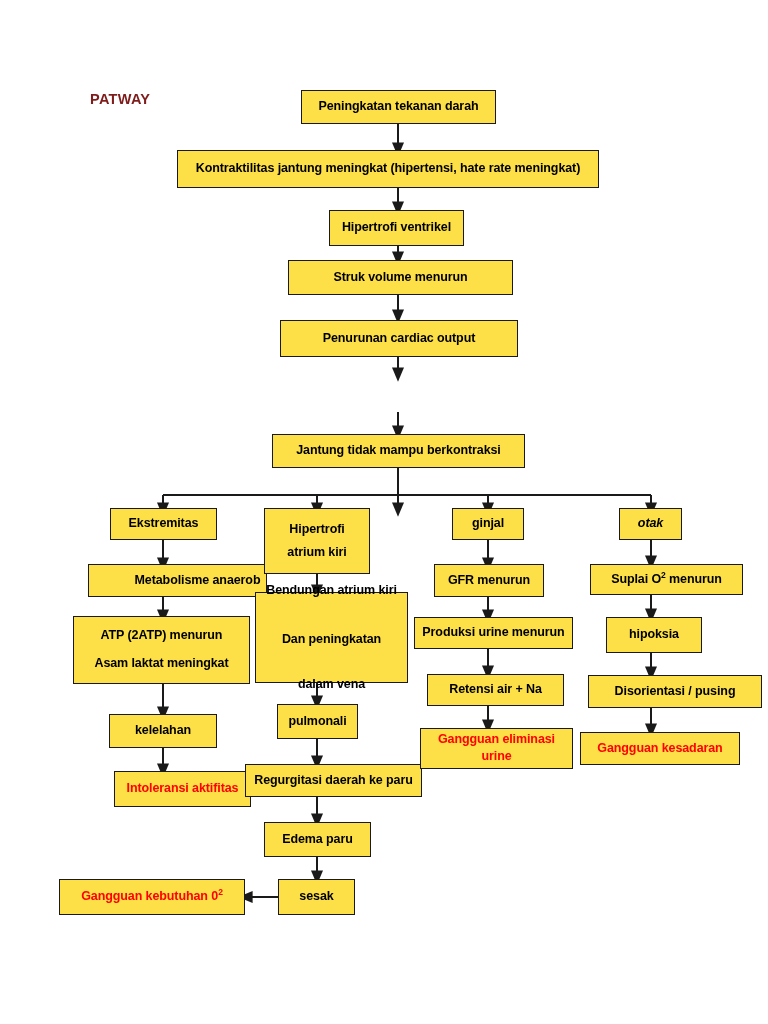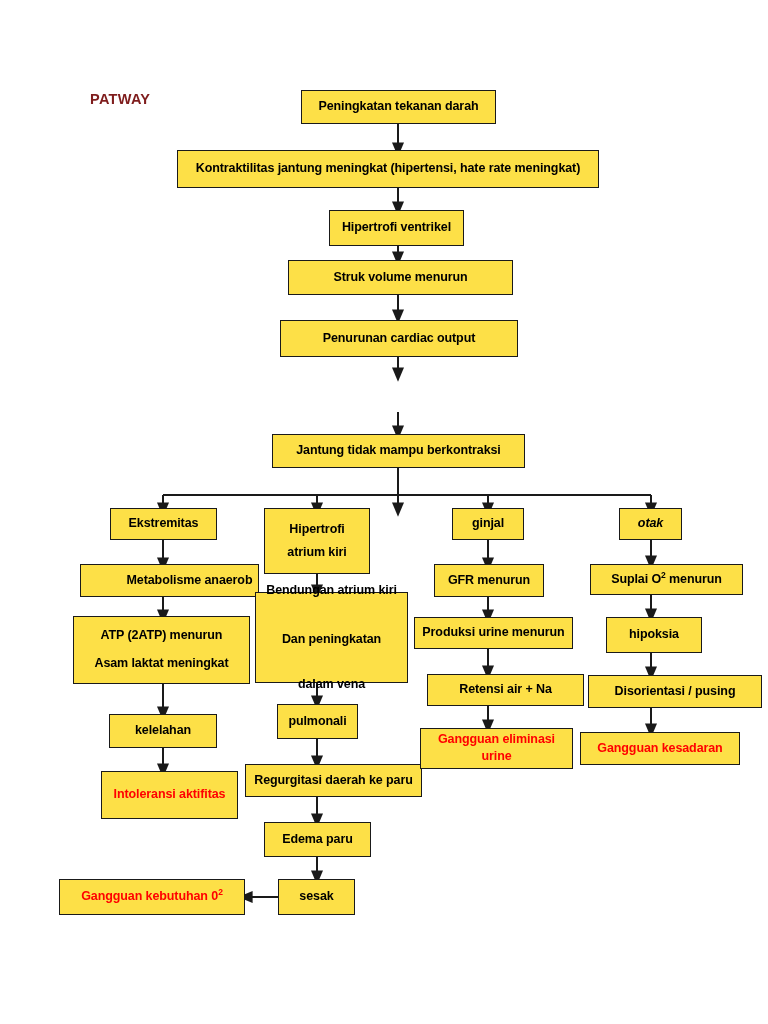--- a/index.html
+++ b/index.html
@@ -148,34 +148,34 @@
 
 
   <div class="node" style="left:272px; top:434px; width:253px; height:34px;">
     <span class="ln">Jantung tidak mampu berkontraksi</span>
   </div>
 
   <div class="node" style="left:110px; top:508px; width:107px; height:32px;">
     <span class="ln">Ekstremitas</span>
   </div>
 
-  <div class="node" style="left:80px; top:564px; width:179px; height:33px;padding-left:44px;">
+  <div class="node" style="left:88px; top:564px; width:179px; height:33px;padding-left:44px;">
     <span class="ln">Metabolisme anaerob</span>
   </div>
 
   <div class="node two-line" style="left:73px; top:616px; width:177px; height:68px;">
     <span class="ln">ATP (2ATP) menurun</span>
     <span class="ln">Asam laktat meningkat</span>
   </div>
 
   <div class="node" style="left:109px; top:714px; width:108px; height:34px;">
     <span class="ln">kelelahan</span>
   </div>
 
-  <div class="node red" style="left:101px; top:771px; width:137px; height:48px;">
+  <div class="node red" style="left:114px; top:771px; width:137px; height:36px;">
     <span class="ln">Intoleransi aktifitas</span>
   </div>
 
   <div class="node two-line tight" style="left:264px; top:508px; width:106px; height:66px;">
     <span class="ln">Hipertrofi</span>
     <span class="ln">atrium kiri</span>
   </div>
 
   <div class="node two-line tight" style="left:255px; top:592px; width:153px; height:91px;gap:27px;">
     <span class="ln">Bendungan atrium kiri</span>
@@ -208,21 +208,21 @@
   </div>
 
   <div class="node" style="left:434px; top:564px; width:110px; height:33px;">
     <span class="ln">GFR menurun</span>
   </div>
 
   <div class="node" style="left:414px; top:617px; width:159px; height:32px;">
     <span class="ln">Produksi urine menurun</span>
   </div>
 
-  <div class="node" style="left:427px; top:674px; width:157px; height:32px;">
+  <div class="node" style="left:427px; top:674px; width:137px; height:32px;">
     <span class="ln">Retensi air + Na</span>
   </div>
 
   <div class="node red two-line tight" style="left:420px; top:728px; width:153px; height:41px;">
     <span class="ln" style="margin-top:0;">Gangguan eliminasi</span>
     <span class="ln" style="margin-top:1px;">urine</span>
   </div>
 
   <div class="node" style="left:619px; top:508px; width:63px; height:32px;font-style:italic;">
     <span class="ln">otak</span>

